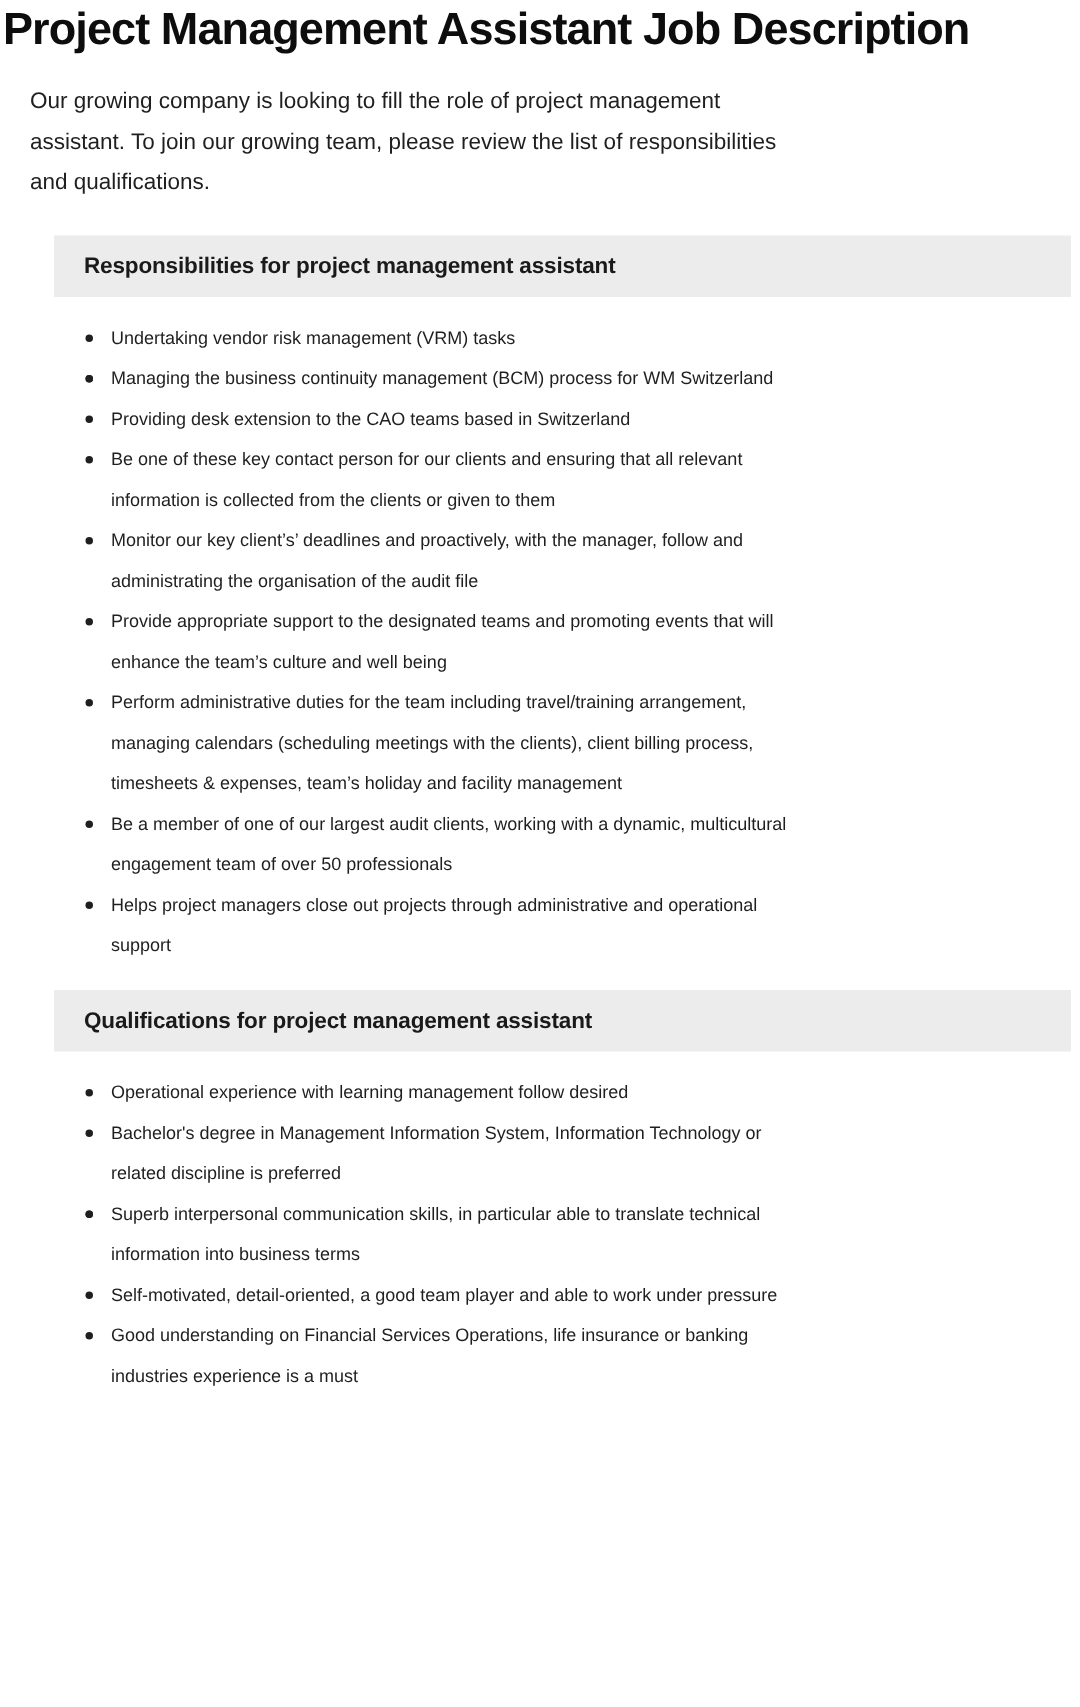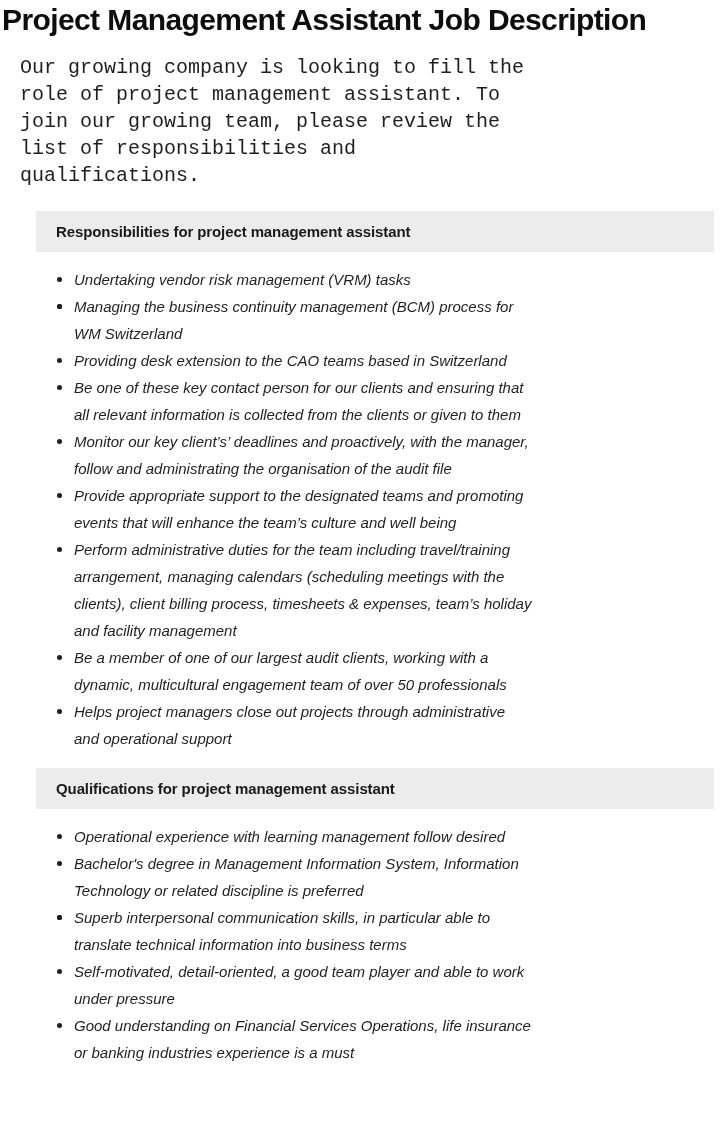--- a/index.html
+++ b/index.html
@@ -26,25 +26,24 @@
     line-height: 1.05;
     letter-spacing: -0.6px;
     color: #0d0d0d;
     margin: 0;
     padding: 4px 0 0 2px;
     white-space: nowrap;
   }
   .intro {
     margin: 0;
     padding: 18px 26px 0 20px;
-    font-size: 20px;
+    font-size: 15px;
     line-height: 27px;
     color: #1f1f1f;
     max-width: 672px;
-    font-family: Liberation Mono, monospace;
   }
   .section {
     margin: 16px;
     padding: 0;
   }
   .section-head {
     margin: 22px 0 0 20px;
     width: 678px;
     box-sizing: border-box;
     background: #ececec;
@@ -61,24 +60,23 @@
   }
   ul.bullets {
     list-style: none;
     margin: 0;
     padding: 14px 0 0 0;
   }
   ul.bullets li {
     position: relative;
     margin: 0;
     padding: 0 24px 0 58px;
-    font-size: 15px;
+    font-size: 12px;
     line-height: 27px;
     color: #1f1f1f;
-    font-style: italic;
   }
   ul.bullets li .bullet-dot {
     position: absolute;
     left: 41px;
     top: 11px;
     width: 5px;
     height: 5px;
     border-radius: 50%;
     background: #1f1f1f;
   }

